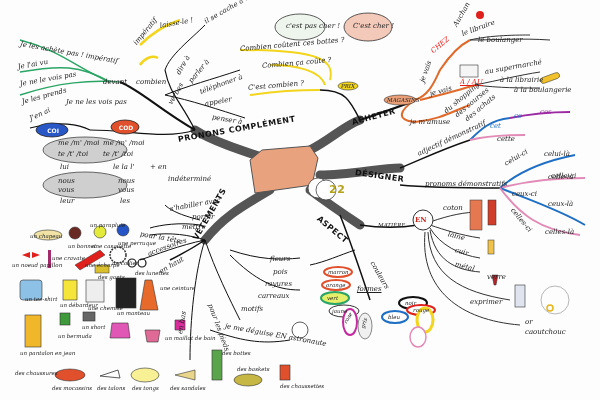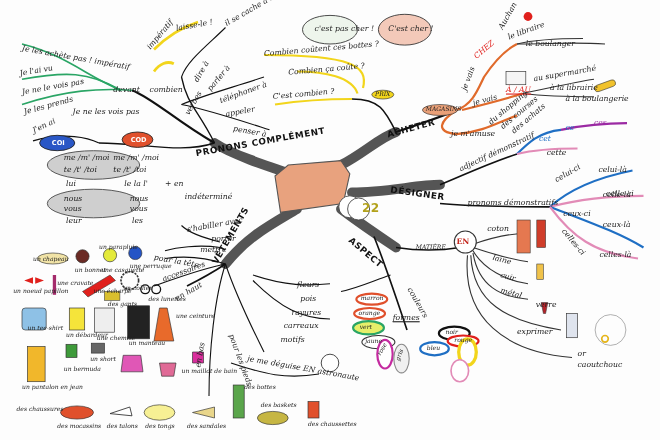--- a/index.html
+++ b/index.html
@@ -262,21 +262,21 @@
   <span class="lbl" style="left:182px;top:223px;">mettre</span>
   <span class="lbl" style="left:140px;top:230px;transform:rotate(10deg);">pour la tête</span>
   <span class="lbl" style="left:148px;top:250px;transform:rotate(-20deg);">accessoires</span>
   <span class="lbl" style="left:160px;top:268px;transform:rotate(-30deg);">en haut</span>
   <span class="lbl" style="left:180px;top:330px;transform:rotate(-80deg);">en bas</span>
   <span class="lbl" style="left:210px;top:300px;transform:rotate(70deg);">pour les pieds</span>
   <span class="lbl" style="left:270px;top:255px;">fleurs</span>
   <span class="lbl" style="left:273px;top:268px;">pois</span>
   <span class="lbl" style="left:265px;top:280px;">rayures</span>
   <span class="lbl" style="left:258px;top:292px;">carreaux</span>
-  <span class="lbl" style="left:255px;top:305px;">motifs</span>
+  <span class="lbl" style="left:241px;top:305px;">motifs</span>
   <span class="lbl" style="left:225px;top:322px;transform:rotate(10deg);">je me déguise EN astronaute</span>
 
   <span class="lbl small" style="left:30px;top:233px;">un chapeau</span>
   <span class="lbl small" style="left:68px;top:243px;">un bonnet</span>
   <span class="lbl small" style="left:92px;top:243px;">une casquette</span>
   <span class="lbl small" style="left:118px;top:240px;">une perruque</span>
   <span class="lbl small" style="left:90px;top:222px;">un parapluie</span>
   <span class="lbl small" style="left:12px;top:262px;">un noeud papillon</span>
   <span class="lbl small" style="left:52px;top:255px;">une cravate</span>
   <span class="lbl small" style="left:85px;top:262px;">une écharpe</span>

